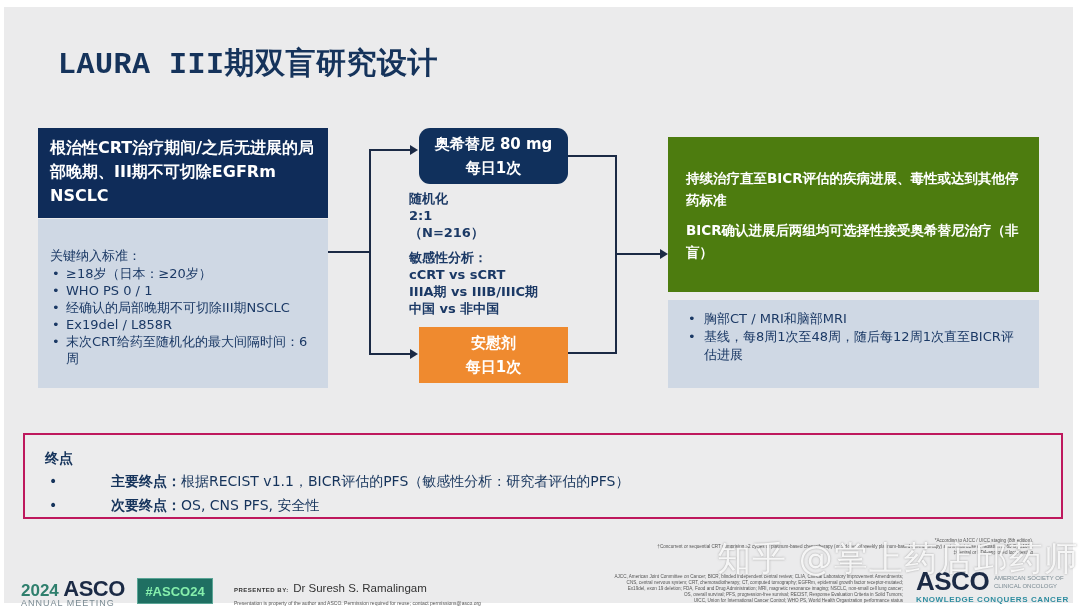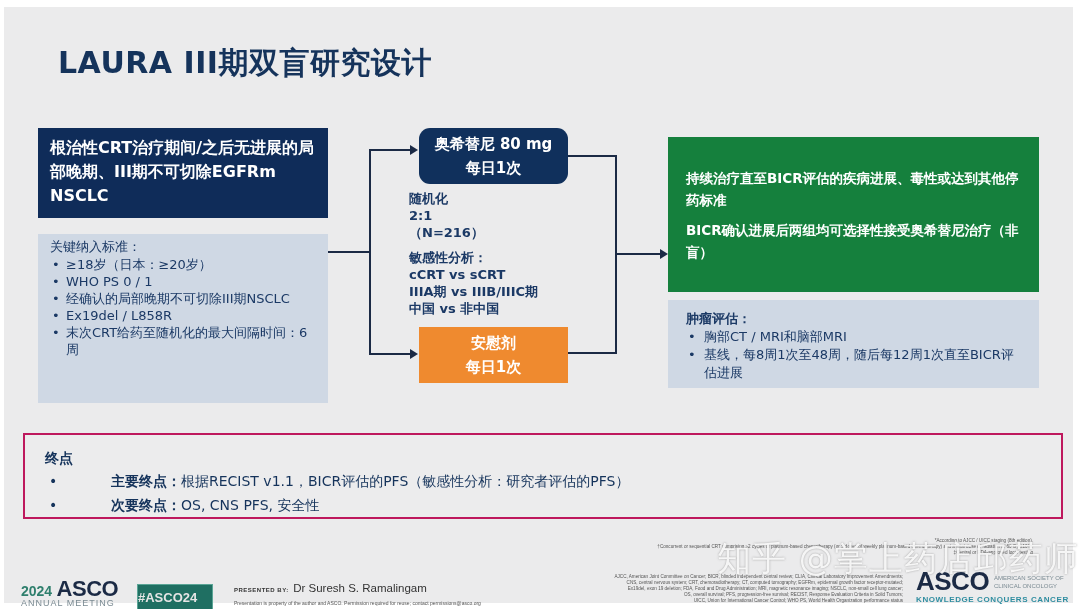--- a/index.html
+++ b/index.html
@@ -10,36 +10,36 @@
   }
   .slide {
     position: absolute; left: 4px; top: 7px;
     width: 1069px; height: 596px;
     background: #ebebec;
   }
   .title {
     position: absolute; left: 54px; top: 36px;
     font-size: 30px; font-weight: bold; color: #15335b;
     letter-spacing: 0.5px;
+    font-family: Liberation Mono, monospace;
   }
   
   .pop-head {
     position: absolute; left: 34px; top: 121px;
     width: 290px; height: 90px;
     background: #0f2c59; color: #fff;
     font-size: 16px; font-weight: bold; line-height: 24px;
     padding: 8px 12px;
   }
   .pop-body {
     position: absolute; left: 34px; top: 212px;
     width: 290px; height: 169px;
     background: #cfd8e4; color: #1b3965;
     font-size: 13px; line-height: 17px;
-    padding: 4px 12px;
-    margin-top: 15px;
+    padding: 28px 12px;
   }
   .pop-body .lbl { margin-bottom: 1px; }
   ul.bul { list-style: none; }
   ul.bul li { position: relative; padding-left: 16px; }
   ul.bul li::before {
     content: "•"; position: absolute; left: 2px; top: 0;
   }
   
   .line { position: absolute; background: #1b2a45; }
   .arrow-head {
@@ -58,21 +58,21 @@
   .rand {
     position: absolute; left: 405px; top: 183px; width: 170px;
     text-align: left; color: #1b3965; font-weight: bold;
     font-size: 13px; line-height: 17px;
   }
   .rand .gap { height: 8px; }
   
   .cont-box {
     position: absolute; left: 664px; top: 130px;
     width: 371px; height: 155px;
-    background: #15803d; color: #fff;
+    background: #4d7c0f; color: #fff;
     font-size: 13.5px; font-weight: bold; line-height: 22px;
     padding: 30px 18px 0 18px;
   }
   .cont-box p + p { margin-top: 8px; }
   .tumor-box {
     position: absolute; left: 664px; top: 293px;
     width: 371px; height: 88px;
     background: #cfd8e4; color: #1b3965;
     font-size: 13px; line-height: 18px;
     padding: 10px 18px;
@@ -98,32 +98,31 @@
     position: absolute; color: #555; font-size: 4.6px; line-height: 6px;
     text-align: right; font-family: "Liberation Sans", sans-serif;
   }
   .fn-top { right: 40px; top: 531px; width: 560px; }
   .fn-abbr { right: 170px; top: 567px; width: 380px; }
   
   .asco-meet {
     position: absolute; left: 17px; top: 569px;
     font-family: "Liberation Sans", sans-serif;
   }
-  .asco-meet .yr { font-size: 14px; font-weight: bold; color: #2f7f6d; }
+  .asco-meet .yr { font-size: 17px; font-weight: bold; color: #2f7f6d; }
   .asco-meet .big { font-size: 22px; font-weight: bold; color: #1b2a45; letter-spacing: -0.5px; }
   .asco-meet .sub { display: block; font-size: 9px; color: #7a8a92; letter-spacing: 1px; margin-top: -4px; }
   .hashtag {
     position: absolute; left: 133px; top: 571px;
     width: 76px; height: 26px;
-    background: #1f6f62; color: #e5e5e5;
+    background: #1f6f62; color: #86efac;
     font-family: "Liberation Sans", sans-serif;
     font-size: 13px; font-weight: bold;
-    line-height: 26px;
+    text-align: center; line-height: 26px;
     border: 1px solid #5aa596;
-    margin-top: 6px;
   }
   .presented {
     position: absolute; left: 230px; top: 571px;
     font-family: "Liberation Sans", sans-serif; color: #333;
   }
   .presented .pl { font-size: 6px; font-weight: bold; letter-spacing: 0.5px; }
   .presented .nm { font-size: 11.5px; }
   .presented .note { display: block; font-size: 5px; color: #555; margin-top: 4px; }
   .asco-logo {
     position: absolute; left: 912px; top: 559px;
@@ -190,21 +189,20 @@
   <div class="line" style="left:611px; top:148px; width:2px; height:199px;"></div>
   <div class="line" style="left:611px; top:246px; width:46px; height:2px;"></div>
   <div class="arrow-head" style="left:656px; top:242px;"></div>
 
   <div class="cont-box">
     <p>持续治疗直至BICR评估的疾病进展、毒性或达到其他停药标准</p>
     <p>BICR确认进展后两组均可选择性接受奥希替尼治疗（非盲）</p>
   </div>
 
   <div class="tumor-box">
-    <div class="lbl">肿瘤评估：</div>
     <ul class="bul">
       <li>胸部CT / MRI和脑部MRI</li>
       <li>基线，每8周1次至48周，随后每12周1次直至BICR评估进展</li>
     </ul>
   </div>
 
   <div class="endpoints">
     <div class="lbl">终点</div>
     <ul class="bul">
       <li>

